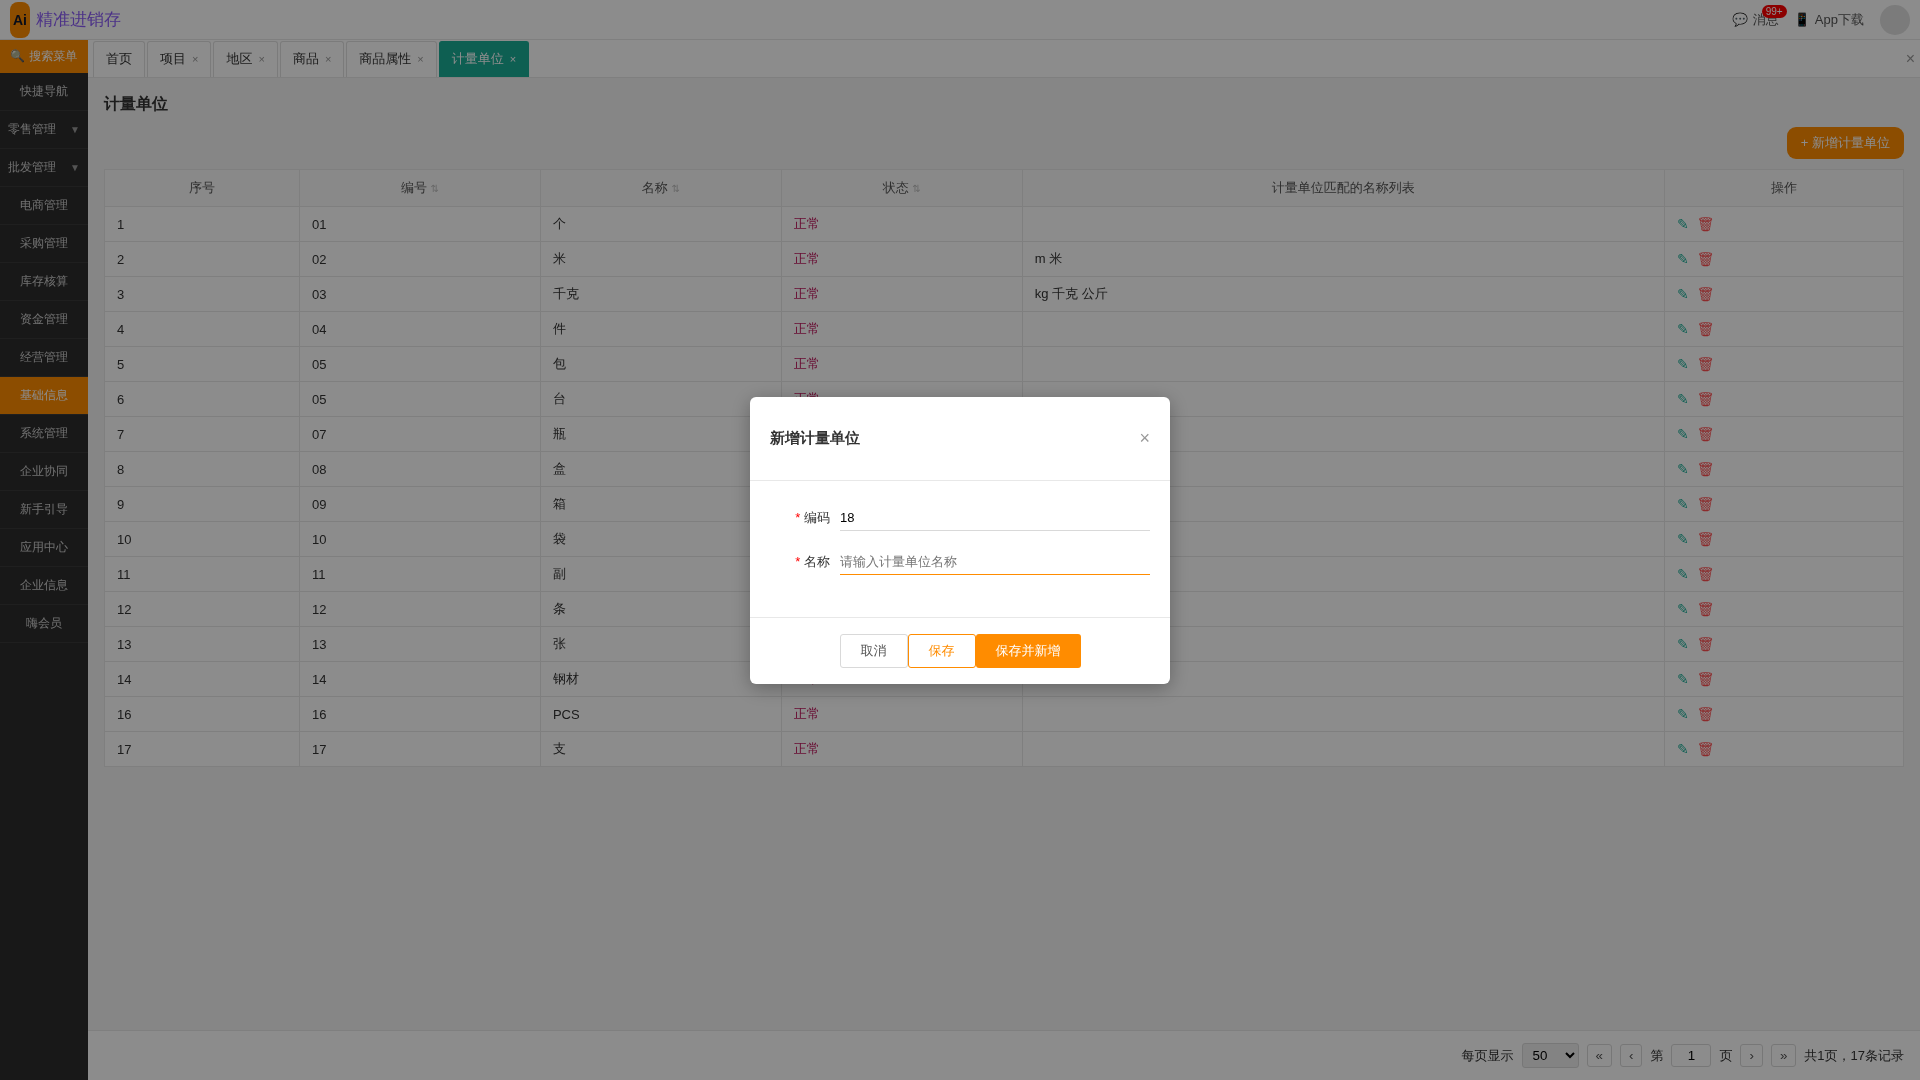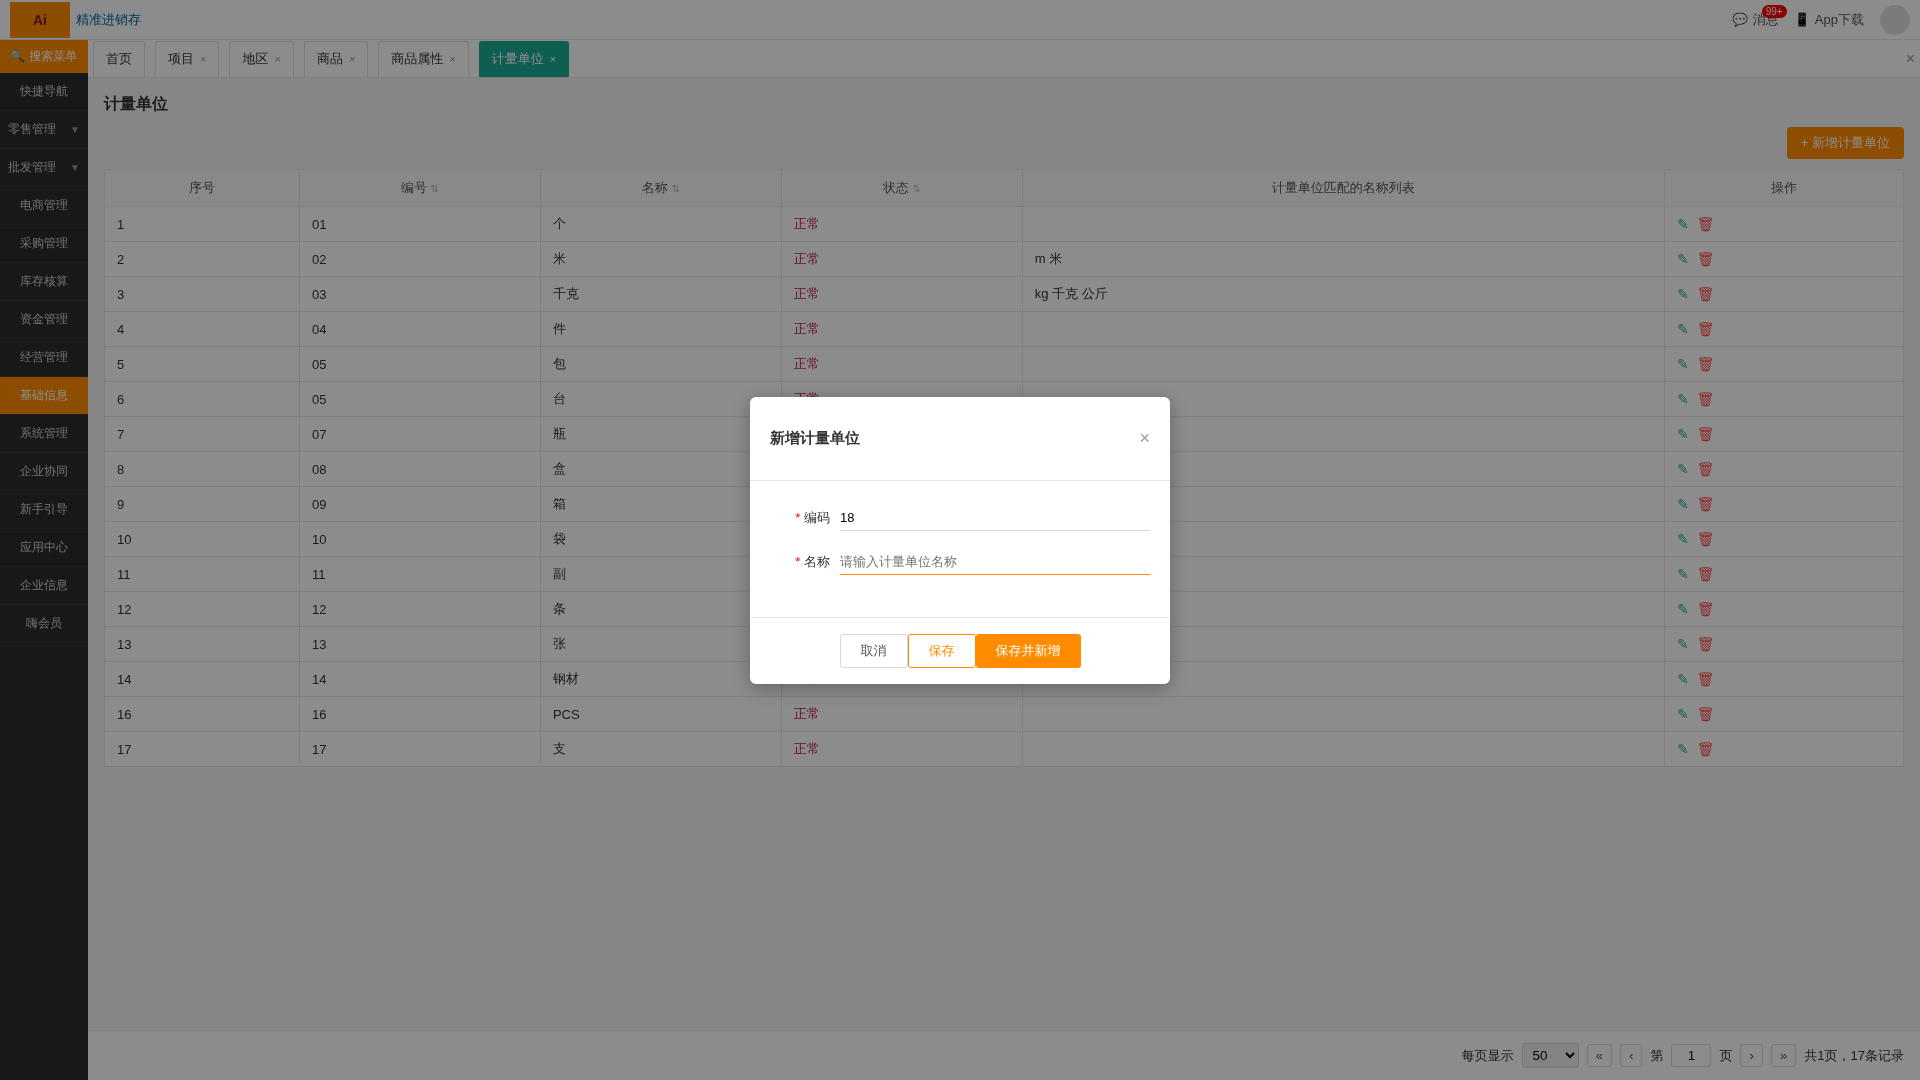--- a/index.html
+++ b/index.html
@@ -9,45 +9,45 @@
     .app-wrapper { display: flex; flex-direction: column; height: 1080px; width: 1920px; }
     .top-bar { display: flex; align-items: center; background: #fff; height: 40px; padding: 0 10px; border-bottom: 1px solid #e8e8e8; flex-shrink: 0; }
     .main-area { display: flex; flex: 1; overflow: hidden; }
     .sidebar { width: 88px; background: #2d2d2d; color: #ccc; flex-shrink: 0; display: flex; flex-direction: column; }
     .content-area { flex: 1; display: flex; flex-direction: column; overflow: hidden; }
     .tabs-bar { display: flex; align-items: center; background: #fff; height: 38px; padding: 0 5px; border-bottom: 1px solid #e8e8e8; flex-shrink: 0; }
     .page-content { flex: 1; padding: 16px; overflow: auto; background: #f5f5f5; }
 
     
     .logo-area { display: flex; align-items: center; gap: 6px; margin-right: 20px; }
-    .logo-box { width: 60px; height: 36px; background: #ff8c00; border-radius: 0; display: flex; align-items: center; justify-content: center; color: #7f1d1d; font-weight: bold; font-size: 14px; }
-    .logo-text { font-size: 13px; color: #0369a1; }
+    .logo-box { width: 20px; height: 36px; background: #ff8c00; border-radius: 8px; display: flex; align-items: center; justify-content: center; color: #0f172a; font-weight: bold; font-size: 14px; }
+    .logo-text { font-size: 17px; color: #8b5cf6; }
     .top-bar-right { margin-left: auto; display: flex; align-items: center; gap: 16px; }
     .top-btn { display: flex; align-items: center; gap: 4px; font-size: 13px; color: #555; cursor: pointer; position: relative; }
     .badge { background: #f00; color: #fff; border-radius: 10px; font-size: 10px; padding: 1px 4px; position: absolute; top: -6px; right: -8px; }
     .avatar-box { width: 30px; height: 30px; background: #e0e0e0; border-radius: 50%; }
 
     
     .sidebar-search { padding: 8px; background: #ff8c00; color: #fff; text-align: center; font-size: 12px; cursor: pointer; }
     .sidebar-nav-item { padding: 10px 6px; text-align: center; font-size: 12px; color: #ccc; cursor: pointer; border-bottom: 1px solid #3a3a3a; }
     .sidebar-nav-item.active { background: #ff8c00; color: #fff; }
     .sidebar-nav-item.has-sub { display: flex; align-items: center; justify-content: space-between; padding: 10px 8px; }
     .sub-arrow { font-size: 10px; color: #999; }
 
     
-    .tab-item { display: flex; align-items: center; padding: 0 12px; height: 36px; border: 1px solid #e0e0e0; border-bottom: none; margin-right: 10px; background: #fff; cursor: pointer; font-size: 13px; border-radius: 3px 3px 0 0; }
+    .tab-item { display: flex; align-items: center; padding: 0 12px; height: 36px; border: 1px solid #e0e0e0; border-bottom: none; margin-right: 2px; background: #fff; cursor: pointer; font-size: 13px; border-radius: 3px 3px 0 0; }
     .tab-item.active { background: #1aad96; color: #fff; border-color: #1aad96; }
     .tab-item .close-tab { margin-left: 6px; font-size: 11px; color: #999; }
     .tab-item.active .close-tab { color: #fff; }
     .tabs-close-all { margin-left: auto; background: none; border: none; cursor: pointer; color: #999; font-size: 16px; }
 
     
     .page-title { font-size: 16px; font-weight: bold; color: #333; margin-bottom: 12px; }
     .toolbar { display: flex; justify-content: flex-end; margin-bottom: 10px; }
-    .btn-add { background: #ff8c00; color: #fff; border: none; padding: 7px 14px; border-radius: 4px; cursor: pointer; font-size: 13px; }
+    .btn-add { background: #ff8c00; color: #fff; border: none; padding: 7px 14px; border-radius: 9px; cursor: pointer; font-size: 13px; }
 
     .data-table { width: 100%; border-collapse: collapse; background: #fff; }
     .data-table th { background: #fafafa; border: 1px solid #e8e8e8; padding: 9px 12px; font-weight: 500; color: #555; font-size: 13px; }
     .data-table td { border: 1px solid #e8e8e8; padding: 8px 12px; font-size: 13px; color: #333; }
     .status-normal { color: #be185d; }
     .action-btns { display: flex; gap: 8px; }
     .action-btn { color: #1aad96; cursor: pointer; font-size: 14px; }
     .action-btn.delete { color: #ff4d4f; }
 
     

